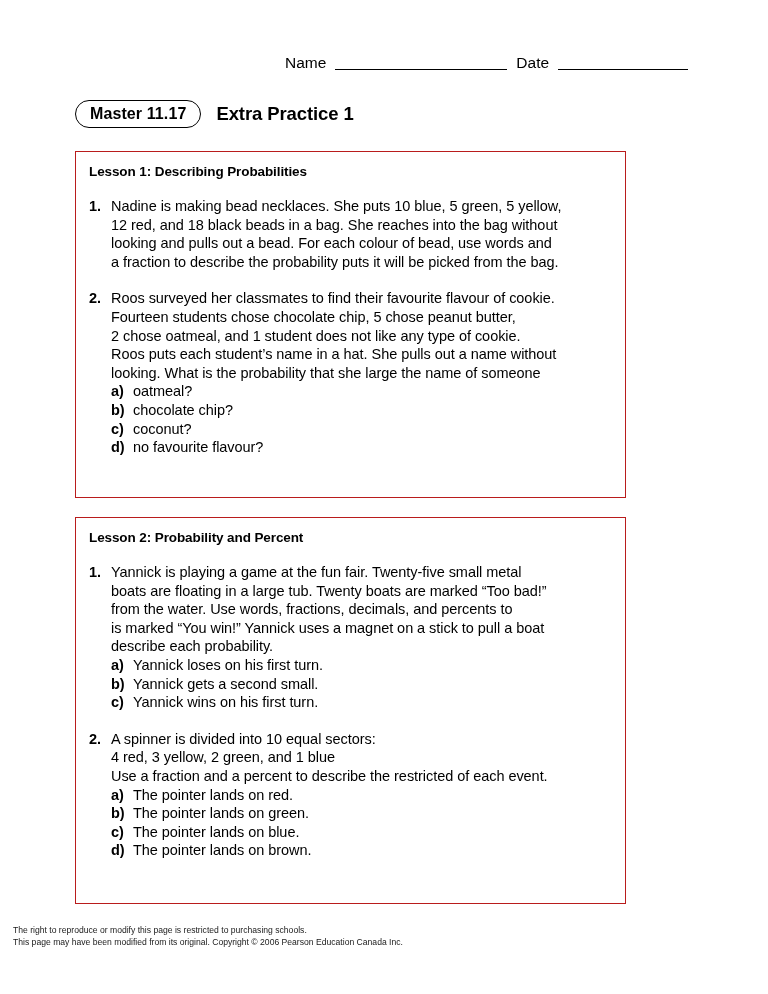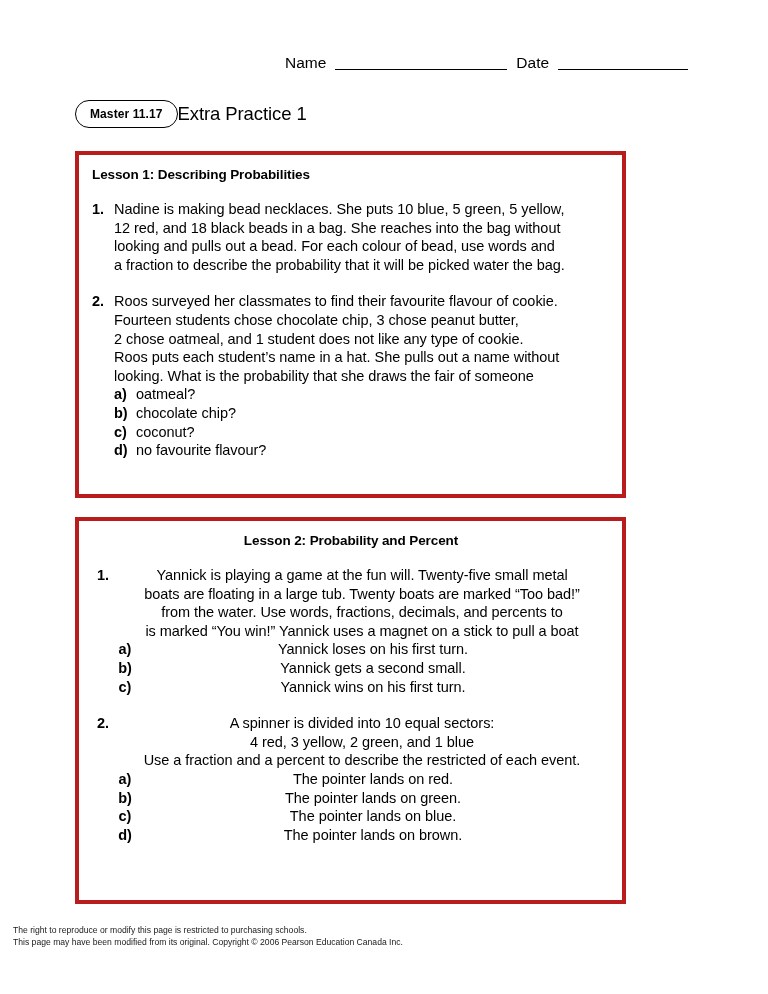--- a/index.html
+++ b/index.html
@@ -47,43 +47,44 @@
   }
   .master-pill {
     border: 1.6px solid #000;
     border-radius: 16px;
     height: 28px;
     box-sizing: border-box;
     display: flex;
     align-items: center;
     justify-content: center;
     padding: 0 14px;
-    font-size: 12px;
+    font-size: 16px;
     font-weight: bold;
     letter-spacing: 0.1px;
     background: #fff;
   }
   .page-title {
+    margin-left: 15px;
     font-size: 18.5px;
-    font-weight: normal;
+    font-weight: bold;
     letter-spacing: -0.1px;
   }
 
   
   .lesson-box {
     position: absolute;
     left: 75px;
     width: 551px;
     box-sizing: border-box;
-    border: 4px solid #b91c1c;
+    border: 1px solid #b91c1c;
     background: #ffffff;
     padding: 10px 12px 10px 13px;
   }
   #lesson-box-1 { top: 151px; height: 347px; }
-  #lesson-box-2 { top: 517px; height: 387px; text-align: center; }
+  #lesson-box-2 { top: 517px; height: 387px; }
 
   .lesson-heading {
     font-size: 13.5px;
     font-weight: bold;
     margin: 2px 0 0 0;
     letter-spacing: -0.1px;
   }
 
   
   .q-list { margin: 0; padding: 0; }
@@ -148,31 +149,31 @@
 
 <div class="lesson-box" id="lesson-box-1">
   <div class="lesson-heading">Lesson 1: Describing Probabilities</div>
   <div class="q-list" id="l1-questions">
       <div class="question">
         <div class="q-num">1.</div>
         <div class="q-body">
           <div class="line">Nadine is making bead necklaces. She puts 10 blue, 5 green, 5 yellow,</div>
           <div class="line">12 red, and 18 black beads in a bag. She reaches into the bag without</div>
           <div class="line">looking and pulls out a bead. For each colour of bead, use words and</div>
-          <div class="line">a fraction to describe the probability that it will be picked water the bag.</div>
+          <div class="line">a fraction to describe the probability puts it will be picked from the bag.</div>
         </div>
       </div>
       <div class="question">
         <div class="q-num">2.</div>
         <div class="q-body">
           <div class="line">Roos surveyed her classmates to find their favourite flavour of cookie.</div>
-          <div class="line">Fourteen students chose chocolate chip, 3 chose peanut butter,</div>
+          <div class="line">Fourteen students chose chocolate chip, 5 chose peanut butter,</div>
           <div class="line">2 chose oatmeal, and 1 student does not like any type of cookie.</div>
           <div class="line">Roos puts each student’s name in a hat. She pulls out a name without</div>
-          <div class="line">looking. What is the probability that she draws the fair of someone</div>
+          <div class="line">looking. What is the probability that she large the name of someone</div>
           <div class="sub-list">
             <div class="sub-item">
               <span class="sub-letter">a)</span>
               <span class="sub-text">oatmeal?</span>
             </div>
             <div class="sub-item">
               <span class="sub-letter">b)</span>
               <span class="sub-text">chocolate chip?</span>
             </div>
             <div class="sub-item">
@@ -188,24 +189,25 @@
       </div>
     </div>
 </div>
 
 <div class="lesson-box" id="lesson-box-2">
   <div class="lesson-heading">Lesson 2: Probability and Percent</div>
   <div class="q-list" id="l2-questions">
       <div class="question">
         <div class="q-num">1.</div>
         <div class="q-body">
-          <div class="line">Yannick is playing a game at the fun will. Twenty-five small metal</div>
+          <div class="line">Yannick is playing a game at the fun fair. Twenty-five small metal</div>
           <div class="line">boats are floating in a large tub. Twenty boats are marked “Too bad!”</div>
           <div class="line">from the water. Use words, fractions, decimals, and percents to</div>
           <div class="line">is marked “You win!” Yannick uses a magnet on a stick to pull a boat</div>
+          <div class="line">describe each probability.</div>
           <div class="sub-list">
             <div class="sub-item">
               <span class="sub-letter">a)</span>
               <span class="sub-text">Yannick loses on his first turn.</span>
             </div>
             <div class="sub-item">
               <span class="sub-letter">b)</span>
               <span class="sub-text">Yannick gets a second small.</span>
             </div>
             <div class="sub-item">

